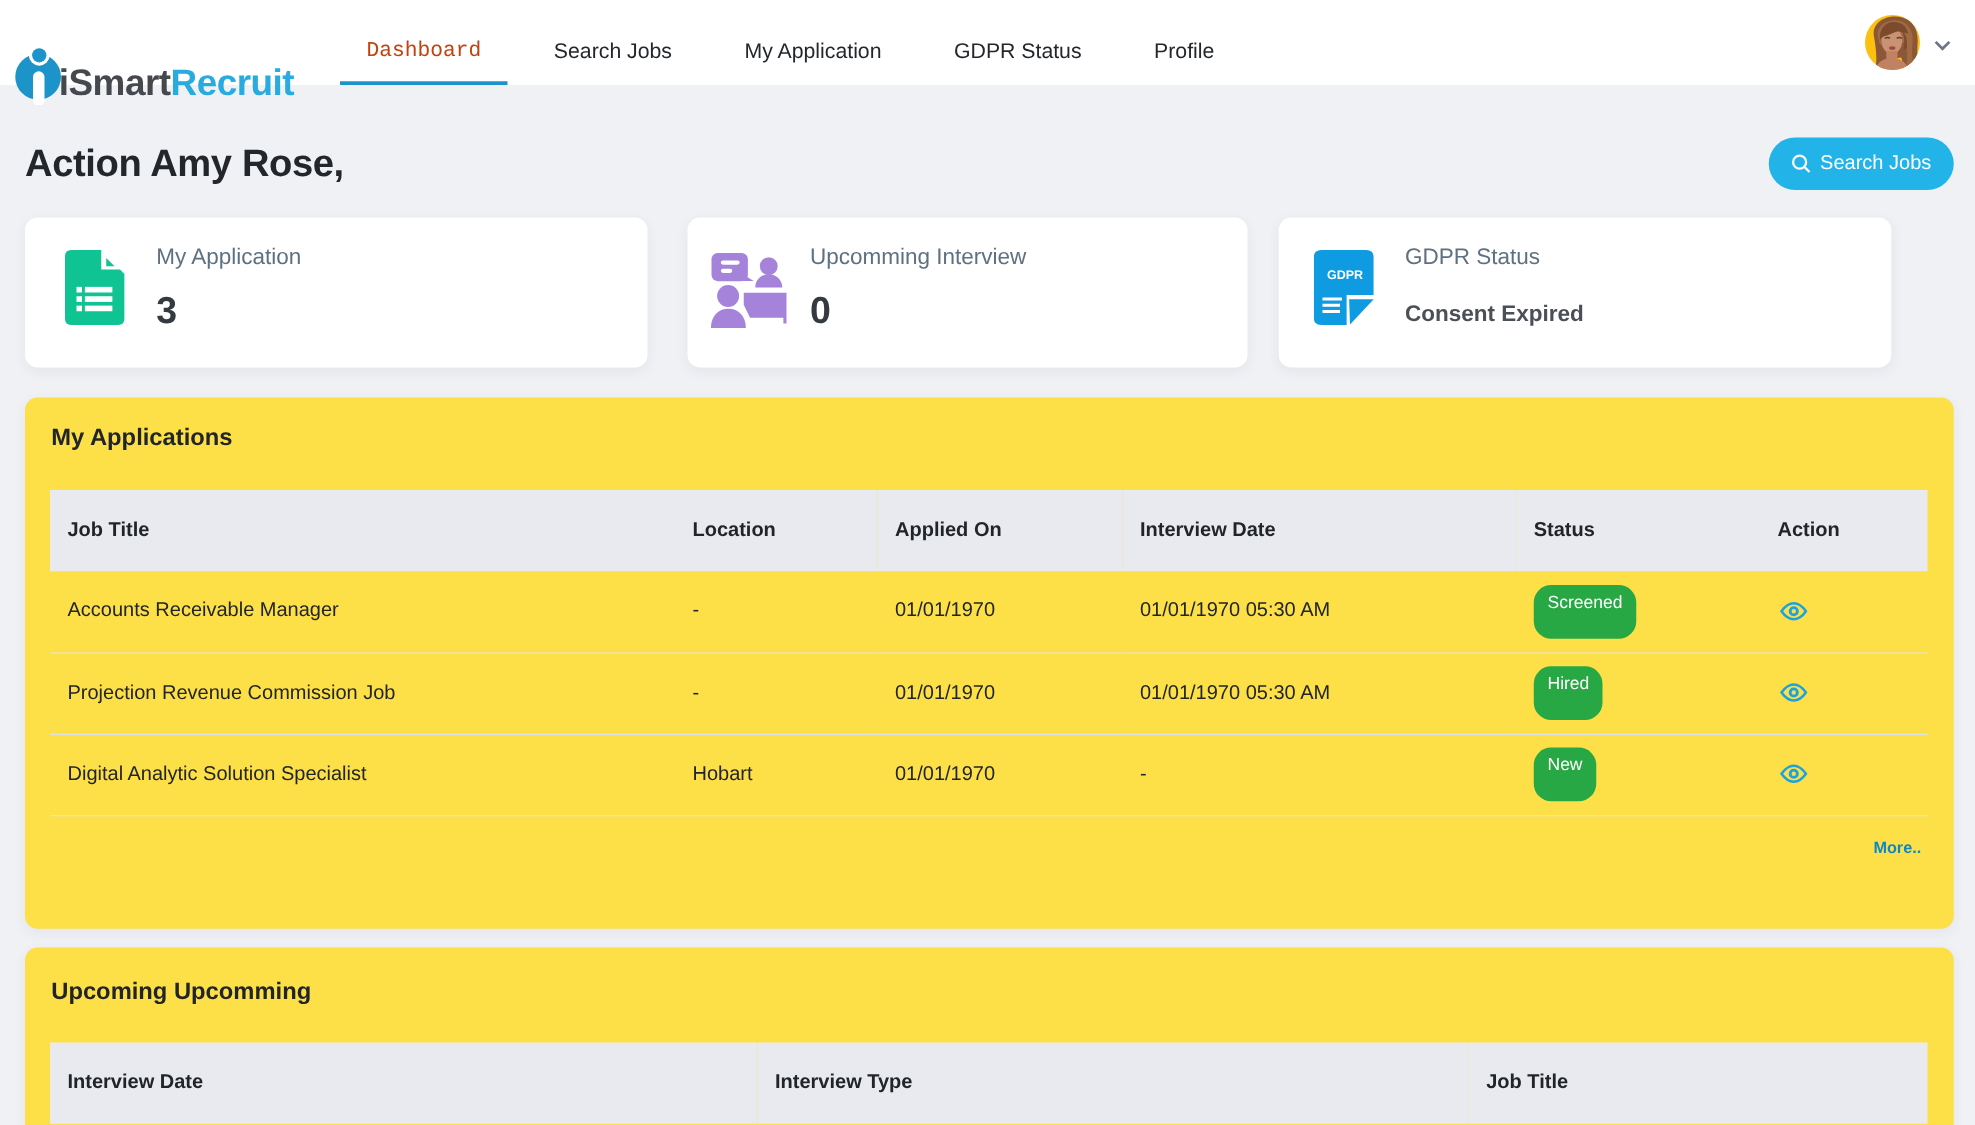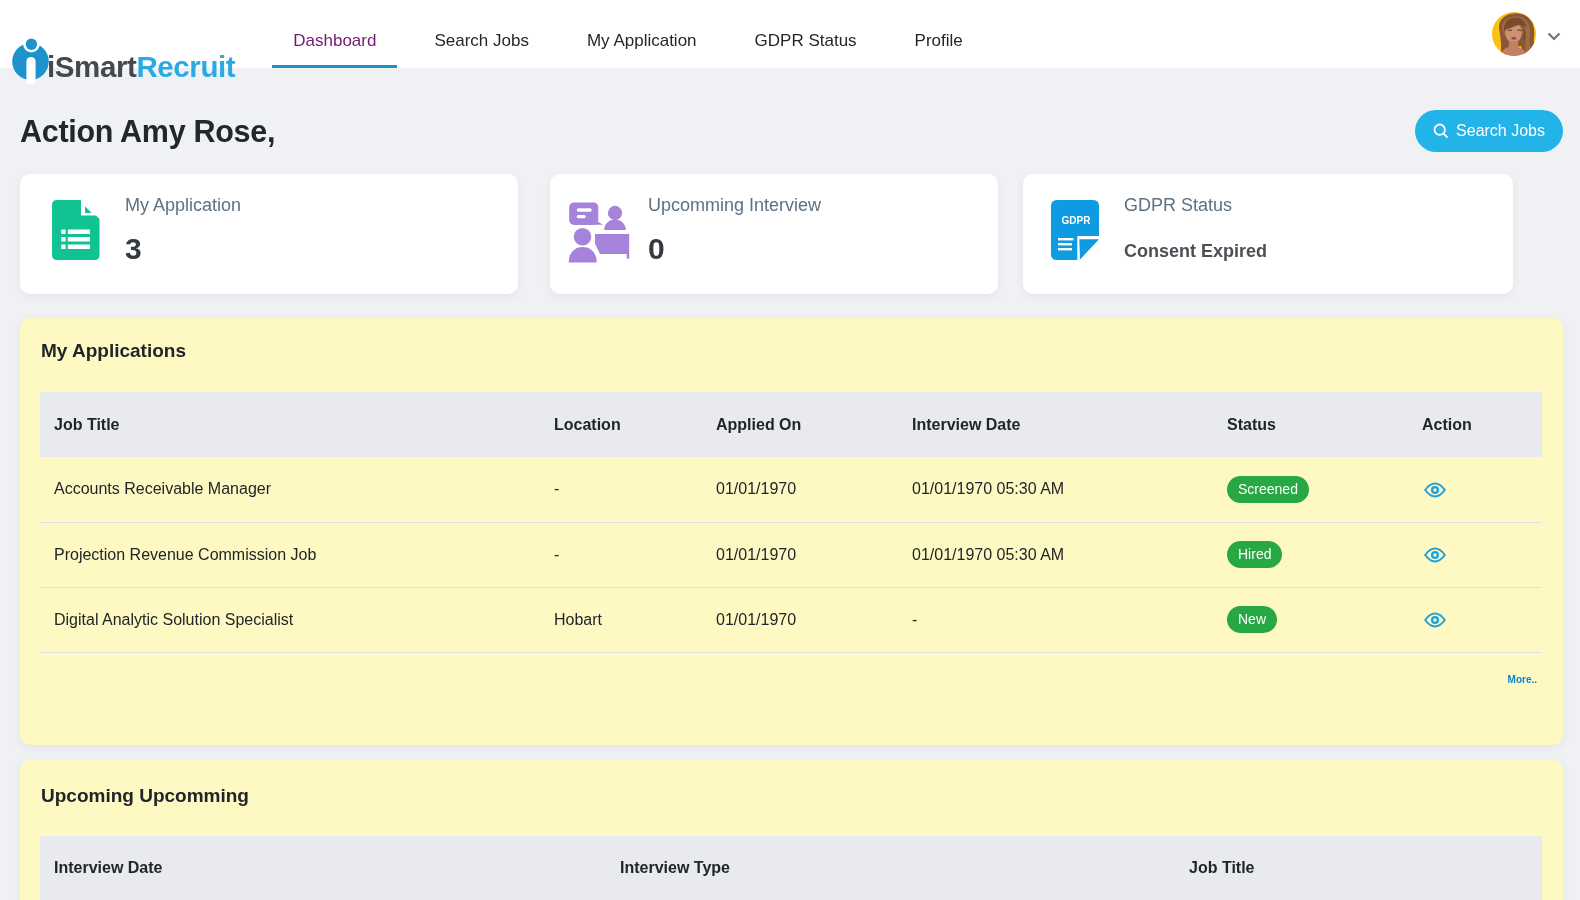--- a/index.html
+++ b/index.html
@@ -5,21 +5,21 @@
 * { margin:0; padding:0; box-sizing:border-box; }
 html,body { width:1580px; height:900px; overflow:hidden; }
 body { background:#eff1f5; font-family:"Liberation Sans", sans-serif; color:#212529; }
 header { height:68px; background:#fff; display:flex; align-items:stretch; }
 .logo { display:flex; align-items:center; padding-left:12px;margin-top:44px; }
 .logo-text { font-size:29.5px; font-weight:700; letter-spacing:-0.4px; margin-left:-5px; margin-top:21px; }
 .lt1 { color:#45494e; }
 .lt2 { color:#29abe0; }
 nav { display:flex; margin-left:37px; }
 nav a { display:flex; align-items:center; padding:14px 21px 0; margin-right:16px; font-size:17px; color:#23272b; position:relative; }
-nav a.active { color:#701a75; }
+nav a.active { color:#c2410c;font-family:Liberation Mono, monospace; }
 nav a.active::after { content:""; position:absolute; left:0; right:0; bottom:0; height:3px; background:#1d94c9; }
 .user { margin-left:auto; display:flex; align-items:center; padding-right:19px; }
 .chev { margin-left:11px; margin-top:4px; }
 
 main { padding:0 17px 0 20px; }
 .hero { margin-top:42px; display:flex; align-items:center; }
 .hero h1 { font-size:30.5px; font-weight:700; color:#23272c; letter-spacing:-0.3px; }
 .btn-search { margin-left:auto; background:#22b4e8; color:#fff; border:none; border-radius:21px; height:42px; padding:0 18px; font-size:16px; font-family:inherit; display:flex; align-items:center; gap:7px; }
 
 .cards { display:flex; margin-top:22px; }
@@ -28,29 +28,29 @@
 .card2 { width:448px; margin-left:32px; padding-left:18px; }
 .card3 { width:490px; margin-left:25px; padding-left:28px; }
 .card .meta { margin-top:-5px; }
 .card1 .meta { margin-left:25px; }
 .card2 .meta { margin-left:18px; }
 .card3 .meta { margin-left:25px; }
 .card .meta .t { font-size:18px; color:#5e7182; }
 .card .meta .v { font-size:30px; font-weight:700; color:#343a40; margin-top:16px; }
 .card .meta .v2 { font-size:18px; font-weight:700; color:#4a5056; margin-top:25px; }
 
-.panel { background:#fef9c3; border-radius:10px; margin-top:24px; padding:20px 20px 55px 20px; box-shadow:0 3px 10px rgba(50,58,70,.06); }
+.panel { background:#fde047; border-radius:10px; margin-top:24px; padding:20px 20px 55px 20px; box-shadow:0 3px 10px rgba(50,58,70,.06); }
 .panel h2 { font-size:19px; font-weight:700; color:#212529; line-height:25px; margin-left:1px; }
 table { border-collapse:collapse; table-layout:fixed; width:1502px; margin-top:29px; }
 thead th { background:#e9eaef; text-align:left; font-size:16px; font-weight:700; color:#212529; height:65px; padding:0 0 0 14px; }
 tbody td { height:65px; font-size:16px; color:#212529; padding:0 0 0 14px; border-bottom:1px solid #dee2e6; }
-.pill { display:inline-block; background:#28a745; color:#fff; font-size:14px; border-radius:14px; padding:5px 11px 6px; line-height:16px; }
+.pill { display:inline-block; background:#28a745; color:#fff; font-size:14px; border-radius:14px; padding:5px 11px 22px; line-height:16px; }
 td svg.eye { vertical-align:middle; margin-left:2px; }
 .more { text-align:right; margin-top:15px; line-height:20px; }
-.more a { color:#0d87c5; font-weight:700; font-size:10px; text-decoration:none; margin-right:6px;text-align:center; }
+.more a { color:#0d87c5; font-weight:700; font-size:13px; text-decoration:none; margin-right:6px;text-align:center; }
 .panel2 { margin-top:15px; padding-top:23px; padding-bottom:60px; }
 .panel2 table { margin-top:28px; }
 .norec { text-align:center; font-size:16px; color:#55595c; margin-top:18px; }
 </style>
 </head>
 <body>
 <header>
   <div class="logo">
     <svg width="40" height="56" viewBox="0 0 40 56">
       <circle cx="18.5" cy="33.5" r="18.3" fill="#1d94c9"></circle>

